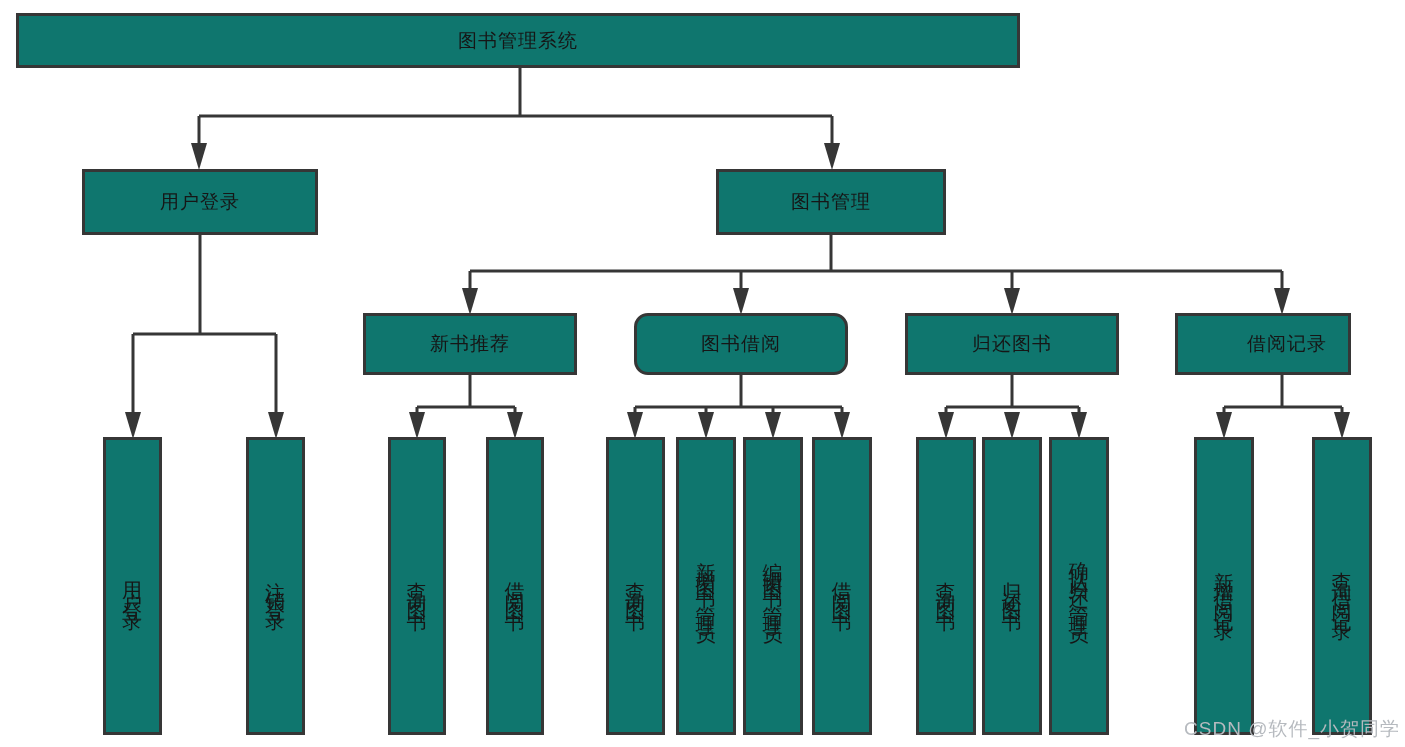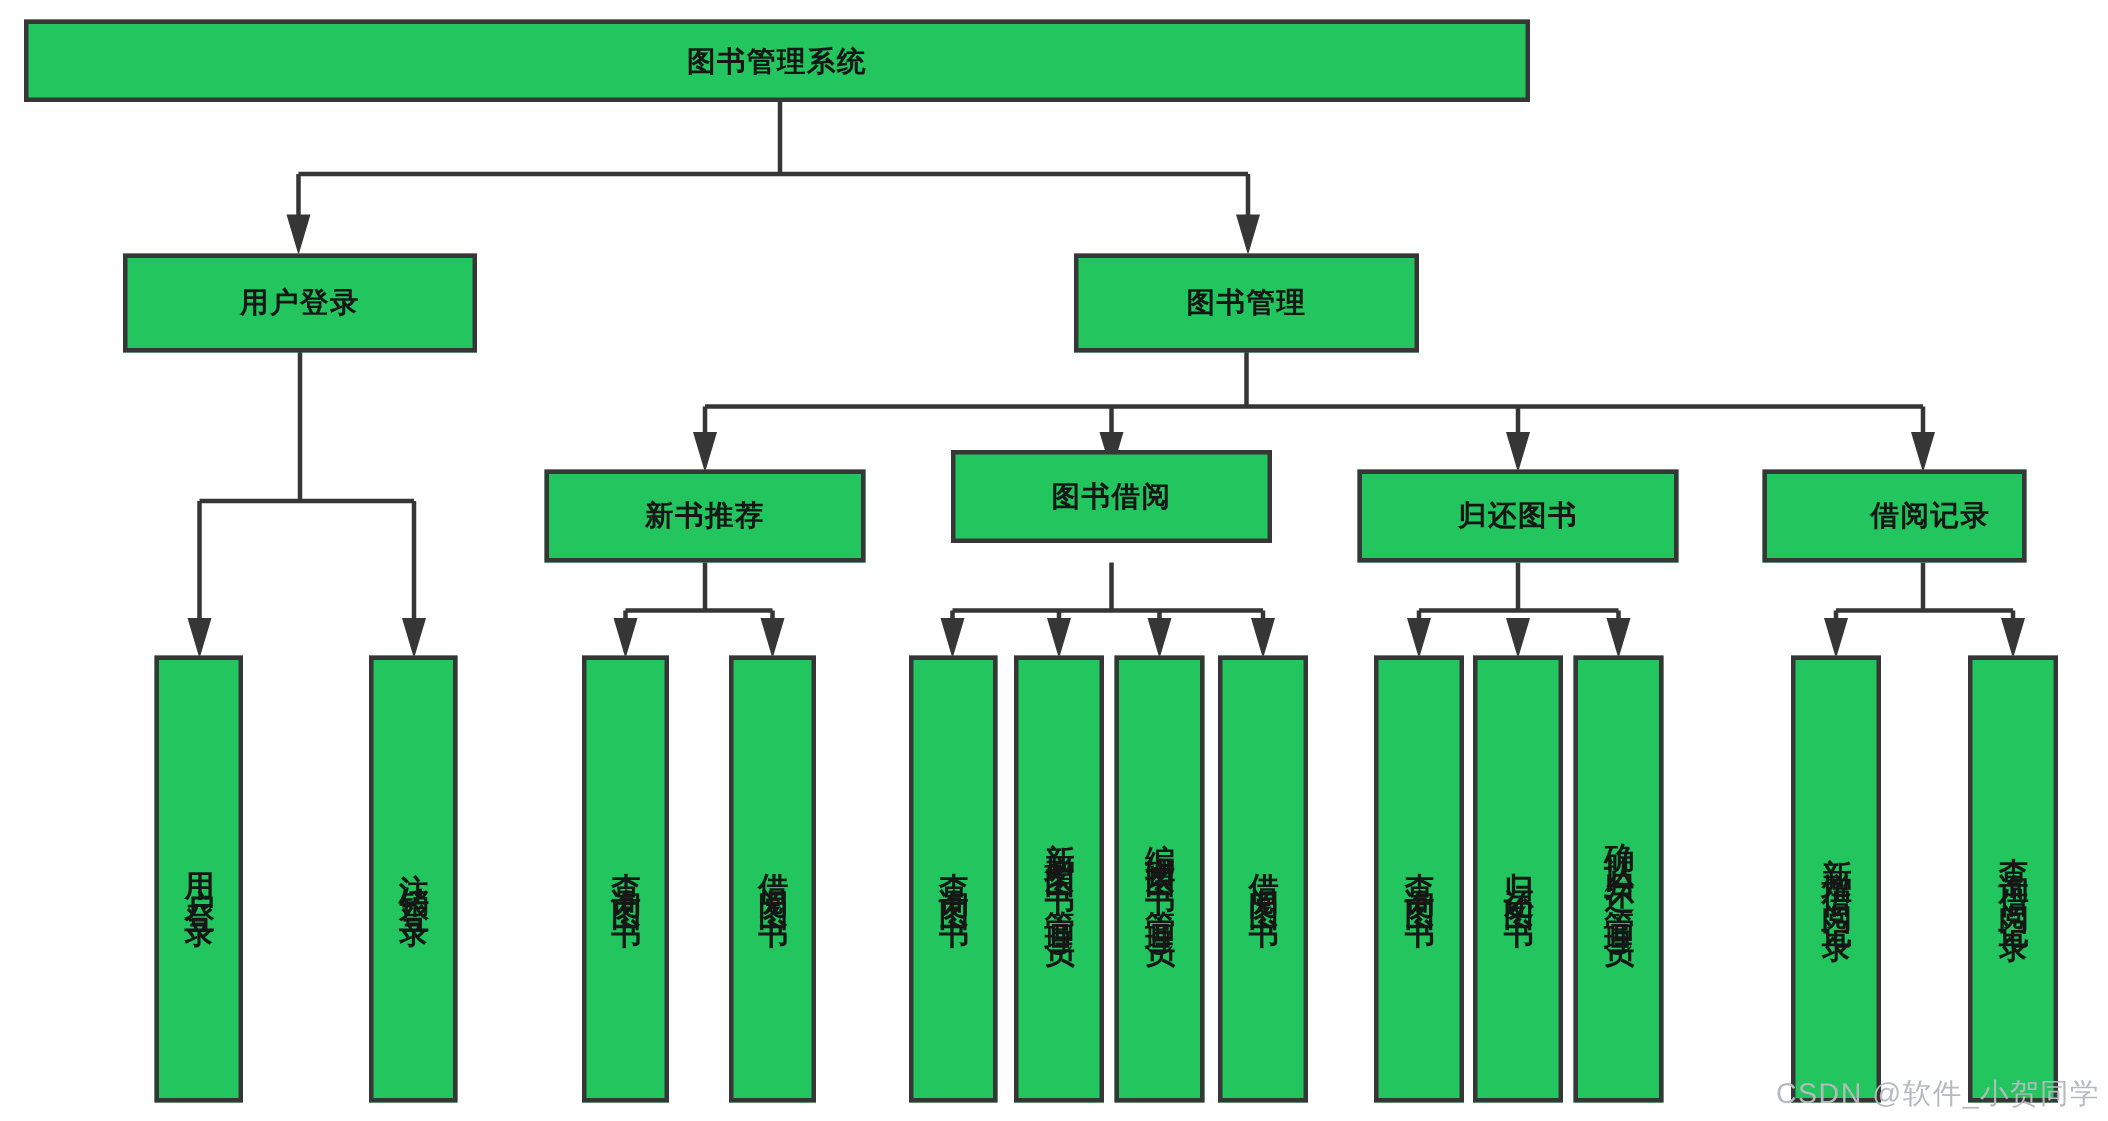--- a/index.html
+++ b/index.html
@@ -12,27 +12,26 @@
     font-family: "Liberation Sans", "DejaVu Sans", sans-serif;
     overflow: hidden;
   }
   .wires {
     position: absolute;
     left: 0; top: 0;
     width: 1405px; height: 747px;
   }
   .box {
     position: absolute;
-    background: #22c55e;
+    background: #0f766e;
     border: 3px solid #363636;
     color: #161616;
     display: flex;
     align-items: center;
     justify-content: center;
-    font-weight: bold;
   }
   .hbox { font-size: 19px; letter-spacing: 1px; }
   .vbox span {
     writing-mode: vertical-rl;
     text-orientation: mixed;
     font-size: 20px;
     letter-spacing: 10px;
     line-height: 1;
   }
   .vbox.tight span { letter-spacing: 9px; }
@@ -103,21 +102,21 @@
   <div class="box hbox" style="left:82px; top:169px; width:236px; height:66px;">
     <span>用户登录</span>
   </div>
   <div class="box hbox" style="left:363px; top:313px; width:214px; height:62px;">
     <span>新书推荐</span>
   </div>
 
   <div class="box hbox" style="left:716px; top:169px; width:230px; height:66px;">
     <span>图书管理</span>
   </div>
-  <div class="box hbox" style="left:634px; top:300px; width:214px; height:62px;">
+  <div class="box hbox" style="left:634px; top:313px; width:214px; height:62px;border-radius:14px;">
     <span>图书借阅</span>
   </div>
   <div class="box hbox" style="left:905px; top:313px; width:214px; height:62px;">
     <span>归还图书</span>
   </div>
   <div class="box hbox" style="left:1175px; top:313px; width:176px; height:62px;padding-left:48px;">
     <span>借阅记录</span>
   </div>
 
   <div class="box vbox" style="left:103px; top:437px; width:59px; height:298px;">

